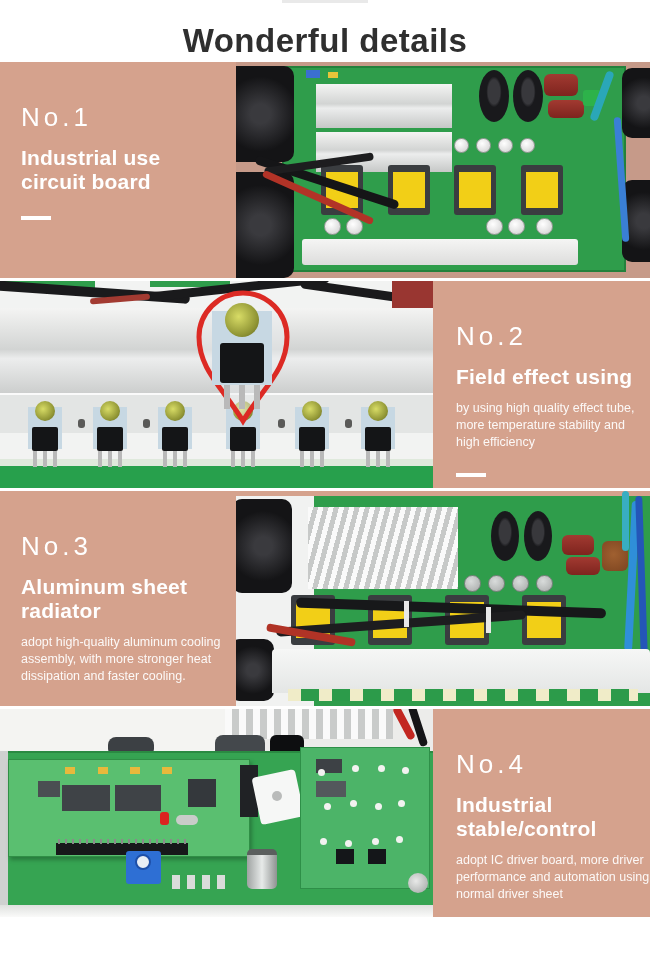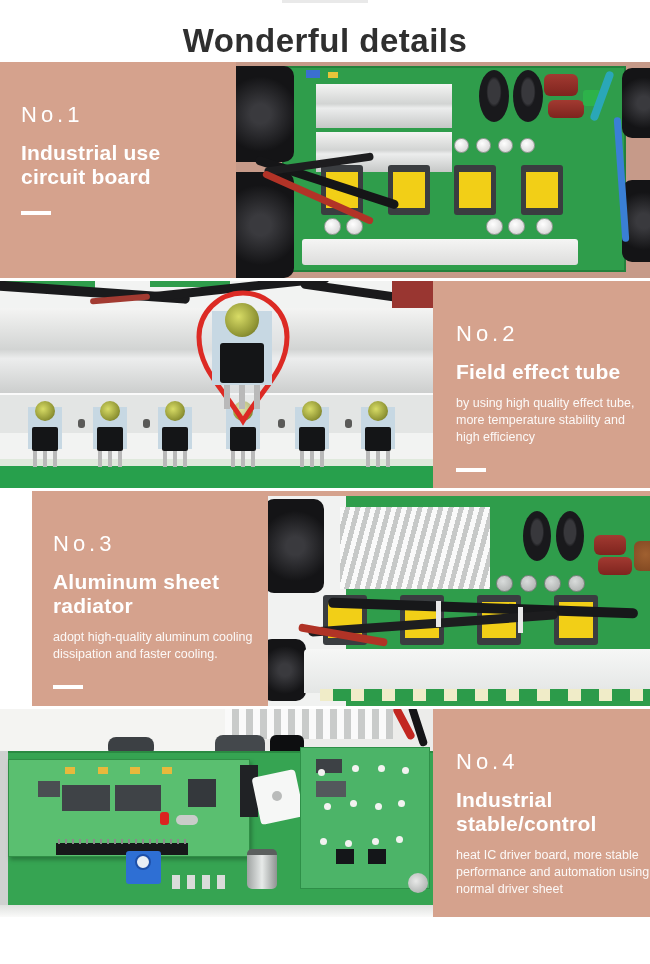--- a/index.html
+++ b/index.html
@@ -5,24 +5,24 @@
   html,body{margin:0;padding:0;background:#fff;}
   .page{position:relative;width:650px;height:964px;background:#fff;overflow:hidden;
         font-family:"Liberation Sans","DejaVu Sans",sans-serif;}
   .abs{position:absolute;}
   
   .top-sliver{position:absolute;left:282px;top:0;width:86px;height:3px;background:#e9e9e9;}
   .title{margin:0;padding-top:22px;text-align:center;font-size:33px;font-weight:bold;
          color:#2f2f2f;letter-spacing:0.5px;height:62px;box-sizing:border-box;}
   
   .row{display:flex;margin-bottom:3px;}
-  .r1{height:216px;} .r2{height:207px;} .r3{height:215px;margin-left:32px;} .r4{height:208px;}
+  .r1{height:216px;} .r2{height:207px;} .r3{height:215px;} .r4{height:208px;}
   .panel{background:#d5a28d;box-sizing:border-box;padding:40px 0 0 21px;color:#fff;flex:none;}
   .panel-left{width:236px;} .panel-right{width:217px;padding-left:23px;}
-  .no{font-size:22px;letter-spacing:4px;color:#fff;}
+  .no{font-size:26px;letter-spacing:4px;color:#fff;}
   .hd{margin:13px 0 11px;font-size:21px;font-weight:bold;line-height:1.14;color:#fff;letter-spacing:0.2px;}
   .hd span{display:block;}
   .bd{font-size:12.5px;line-height:17px;color:rgba(255,255,255,0.93);}
   .bd div{white-space:nowrap;}
   .dash{width:30px;height:4px;background:#fff;margin-top:22px;}
   .photo{position:relative;flex:none;overflow:hidden;}
   .ph1{width:414px;height:216px;background:#c69a89;}
   .ph2{width:433px;height:207px;background:#f2f3f2;}
   .ph3{width:414px;height:215px;background:#2f9d4b;}
   .ph4{width:433px;height:208px;background:#ececea;}
@@ -169,40 +169,41 @@
       <div class="trz-big">
           <span class="pad"></span>
           <span class="scr"></span>
           <span class="bdy"></span>
           <span class="lgs"></span>
         </div>
     </div>
     <aside class="panel panel-right">
       <div class="no">No.2</div>
       <h2 class="hd">
-        <span>Field effect tube</span>
+        <span>Field effect using</span>
       </h2>
       <div class="bd">
         <div>by using high quality effect tube,</div>
         <div>more temperature stability and</div>
         <div>high efficiency</div>
       </div>
       <div class="dash"></div>
     </aside>
   </section>
 
   <section class="row r3">
     <aside class="panel panel-left">
       <div class="no">No.3</div>
       <h2 class="hd">
         <span>Aluminum sheet</span>
         <span>radiator</span>
       </h2>
       <div class="bd">
         <div>adopt high-quality aluminum cooling</div>
+        <div>assembly, with more stronger heat</div>
         <div>dissipation and faster cooling.</div>
       </div>
       <div class="dash"></div>
     </aside>
     <div class="photo ph3">
       <div class="abs" style="left:0;top:0;width:414px;height:5px;background:#d5a28d;"></div>
       <div class="abs" style="left:-6px;top:5px;width:84px;height:210px;background:#f1f2f1;"></div>
       <div class="abs fan" style="left:-4px;top:8px;width:60px;height:94px;"></div>
       <div class="abs fan" style="left:-6px;top:148px;width:44px;height:62px;"></div>
       <div class="abs hs ribs" style="left:72px;top:16px;width:150px;height:82px;"></div>
@@ -272,21 +273,21 @@
       <div class="abs" style="left:408px;top:164px;width:20px;height:20px;border-radius:50%;background:radial-gradient(circle at 40% 40%, #e8e9e8, #9fa3a2);"></div>
       <div class="abs" style="left:0;top:196px;width:433px;height:12px;background:linear-gradient(180deg,#dfe1df,#fafaf9);"></div>
     </div>
     <aside class="panel panel-right">
       <div class="no">No.4</div>
       <h2 class="hd">
         <span>Industrial</span>
         <span>stable/control</span>
       </h2>
       <div class="bd">
-        <div>heat IC driver board, more stable</div>
+        <div>adopt IC driver board, more driver</div>
         <div>performance and automation using</div>
         <div>normal driver sheet</div>
       </div>
       <div class="dash"></div>
     </aside>
   </section>
 
 </div>
 
 </body></html>

